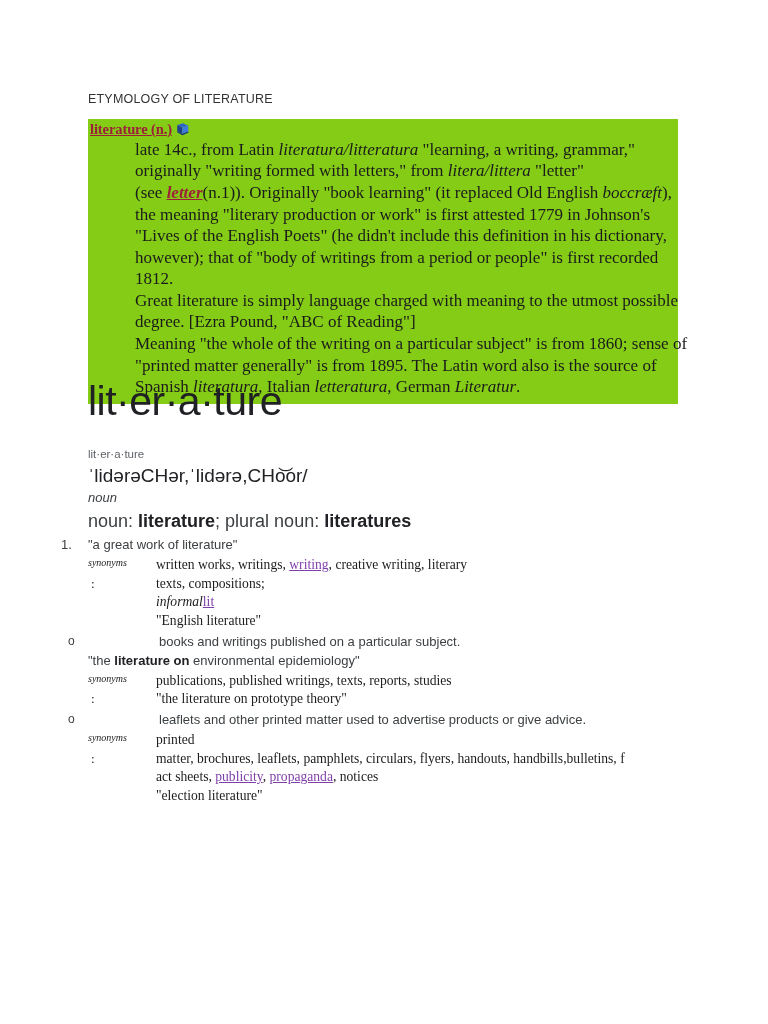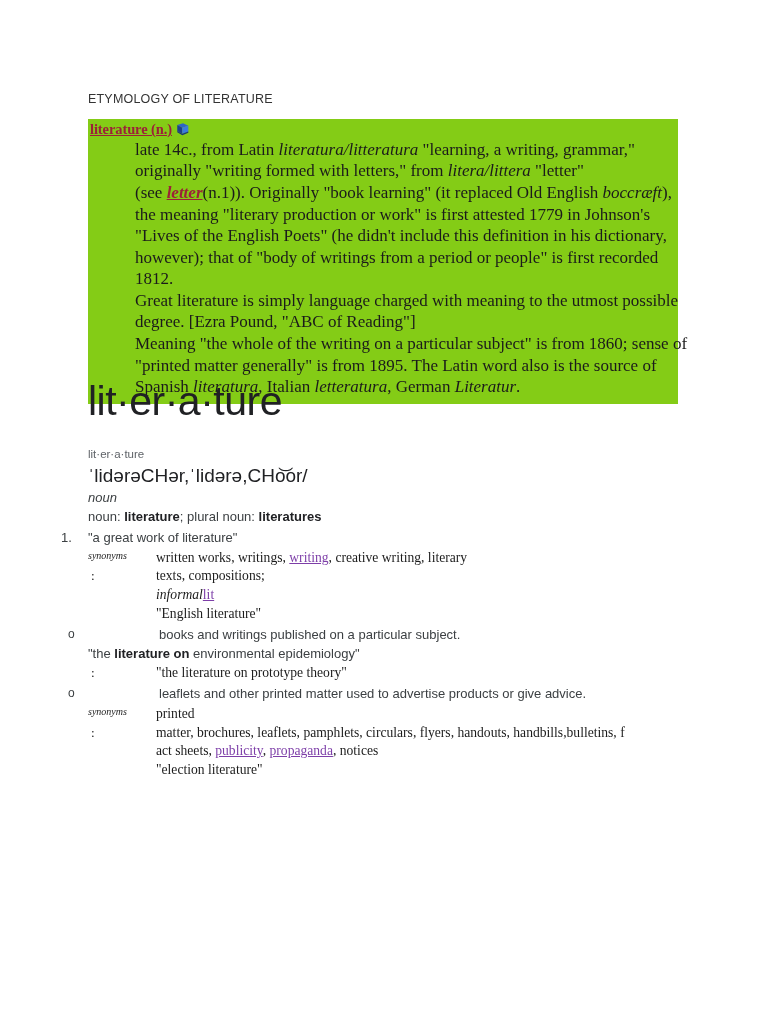--- a/index.html
+++ b/index.html
@@ -117,21 +117,21 @@
   .pos {
     font-family: "Liberation Sans", sans-serif;
     font-style: italic;
     font-size: 13px;
     color: #3c4043;
     line-height: 1.35;
     margin-top: 1px;
   }
   .forms {
     font-family: "Liberation Sans", sans-serif;
-    font-size: 13px;
+    font-size: 18px;
     color: #3c4043;
     line-height: 1.45;
     margin-top: 1px;
   }
   .forms b { font-weight: bold; color: #202124; }
 
   .sense-row {
     position: relative;
     font-family: "Liberation Sans", sans-serif;
     font-size: 13px;
@@ -257,20 +257,21 @@
       <div class="syn-cont syn-quote">"English literature"</div>
     </div>
 
     <div class="sense-row">
       <span class="marker-bullet">o</span>
       <span class="sense-text-sub">books and writings published on a particular subject.</span>
     </div>
     <div class="example"><span>"the </span><b>literature on</b><span> environmental epidemiology"</span></div>
 
     <div class="syn-block">
+      <div><span class="syn-label">synonyms</span><span class="syn-val">publications, published writings, texts, reports, studies</span></div>
       <div><span class="syn-colon">:</span><span class="syn-val syn-quote">"the literature on prototype theory"</span></div>
     </div>
 
     <div class="sense-row">
       <span class="marker-bullet">o</span>
       <span class="sense-text-sub">leaflets and other printed matter used to advertise products or give advice.</span>
     </div>
 
     <div class="syn-block">
       <div><span class="syn-label">synonyms</span><span class="syn-val">printed</span></div>

